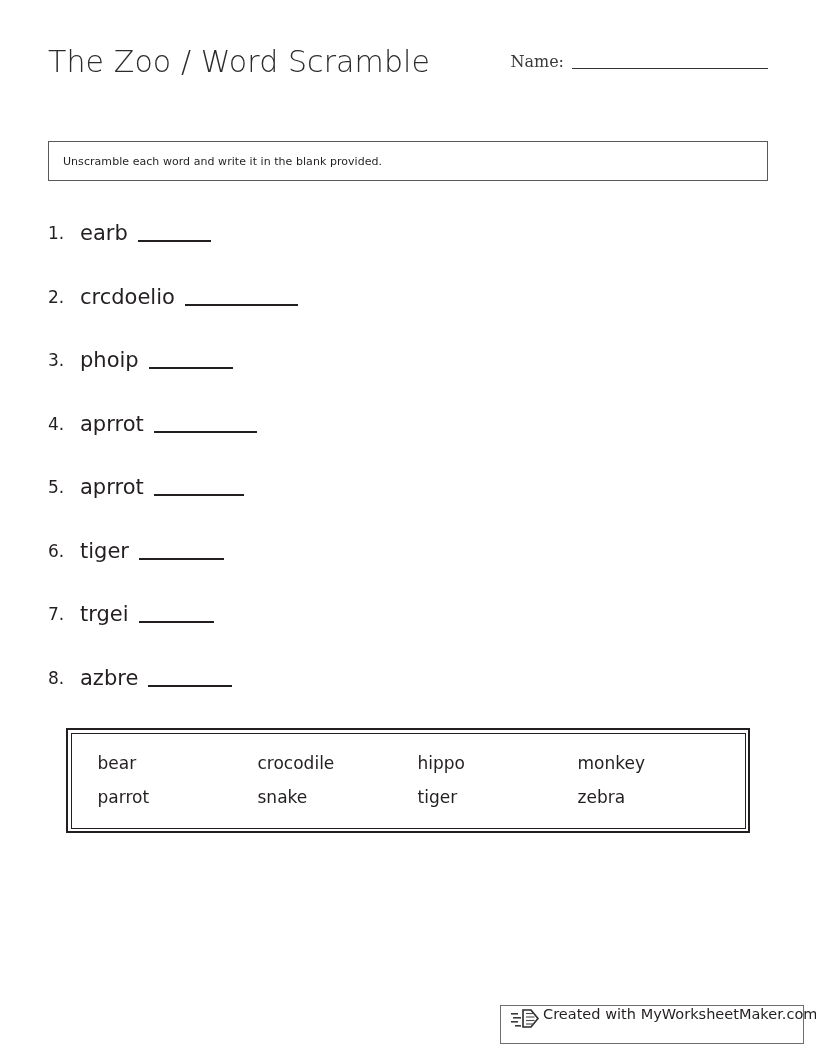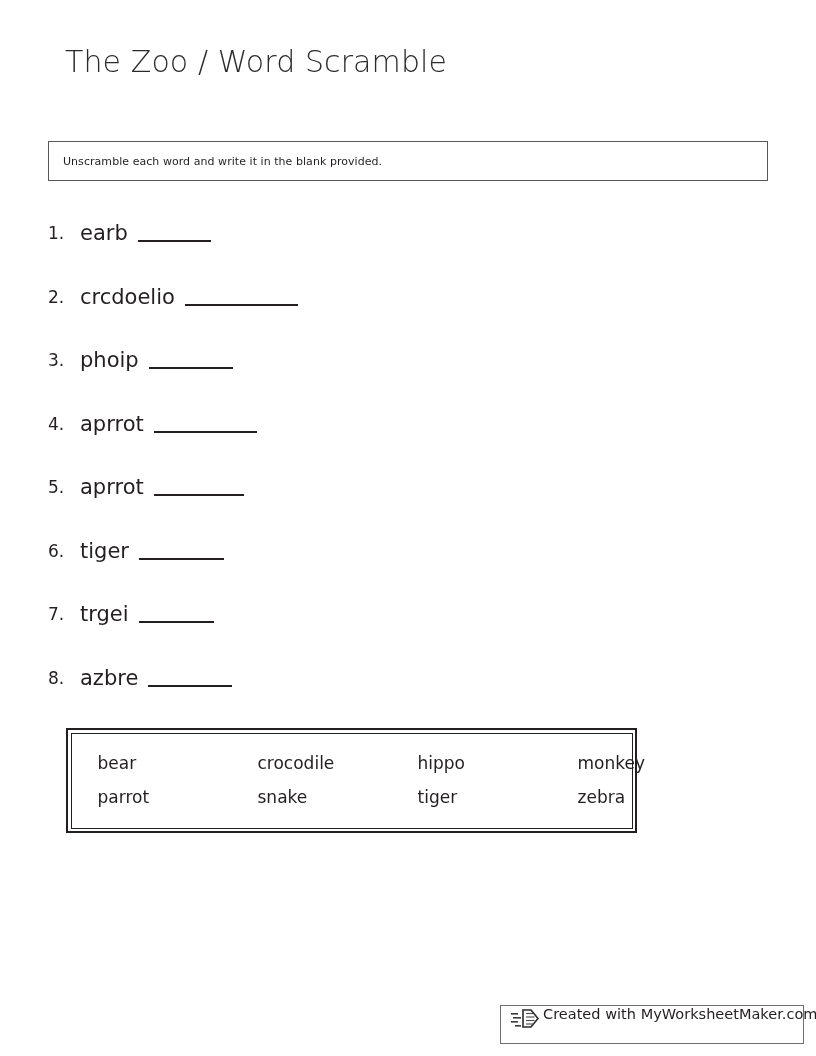--- a/index.html
+++ b/index.html
@@ -26,21 +26,21 @@
   
   .header {
     position: absolute;
     left: 48px;
     top: 44px;
     right: 48px;
     height: 52px;
   }
   .worksheet-title {
     position: absolute;
-    left: 17px;
+    left: 0;
     top: 0;
     font-size: 30px;
     font-weight: 300;
     letter-spacing: 0.1px;
     color: #2b2b2b;
     white-space: nowrap;
     font-family: "DejaVu Sans", sans-serif;
   }
   .name-group {
     position: absolute;
@@ -115,21 +115,21 @@
     margin-top: 18px;
     height: 0;
     border-bottom: 2px solid #231f20;
   }
 
   
   .word-bank {
     position: absolute;
     left: 66px;
     top: 728px;
-    width: 571px;
+    width: 684px;
     box-sizing: border-box;
     border: 2.2px solid #231f20;
     padding: 2.5px;
     background: #ffffff;
   }
   .word-bank-inner {
     border: 1px solid #231f20;
     box-sizing: border-box;
     padding: 12px 0 14px 0;
   }
@@ -177,20 +177,24 @@
   }
 </style>
 </head>
 <body>
 
 <div class="page">
 
   <div class="header">
     <div class="worksheet-title">The Zoo / Word Scramble</div>
 
+    <div class="name-group">
+      <span class="name-label">Name:</span>
+      <span class="name-rule"></span>
+    </div>
   </div>
 
   <div class="instruction-box">
     <span class="instruction-text">Unscramble each word and write it in the blank provided.</span>
   </div>
 
   <div class="problems">
       <div class="problem-row">
         <span class="problem-number">1.</span>
         <span class="problem-word">earb</span>

